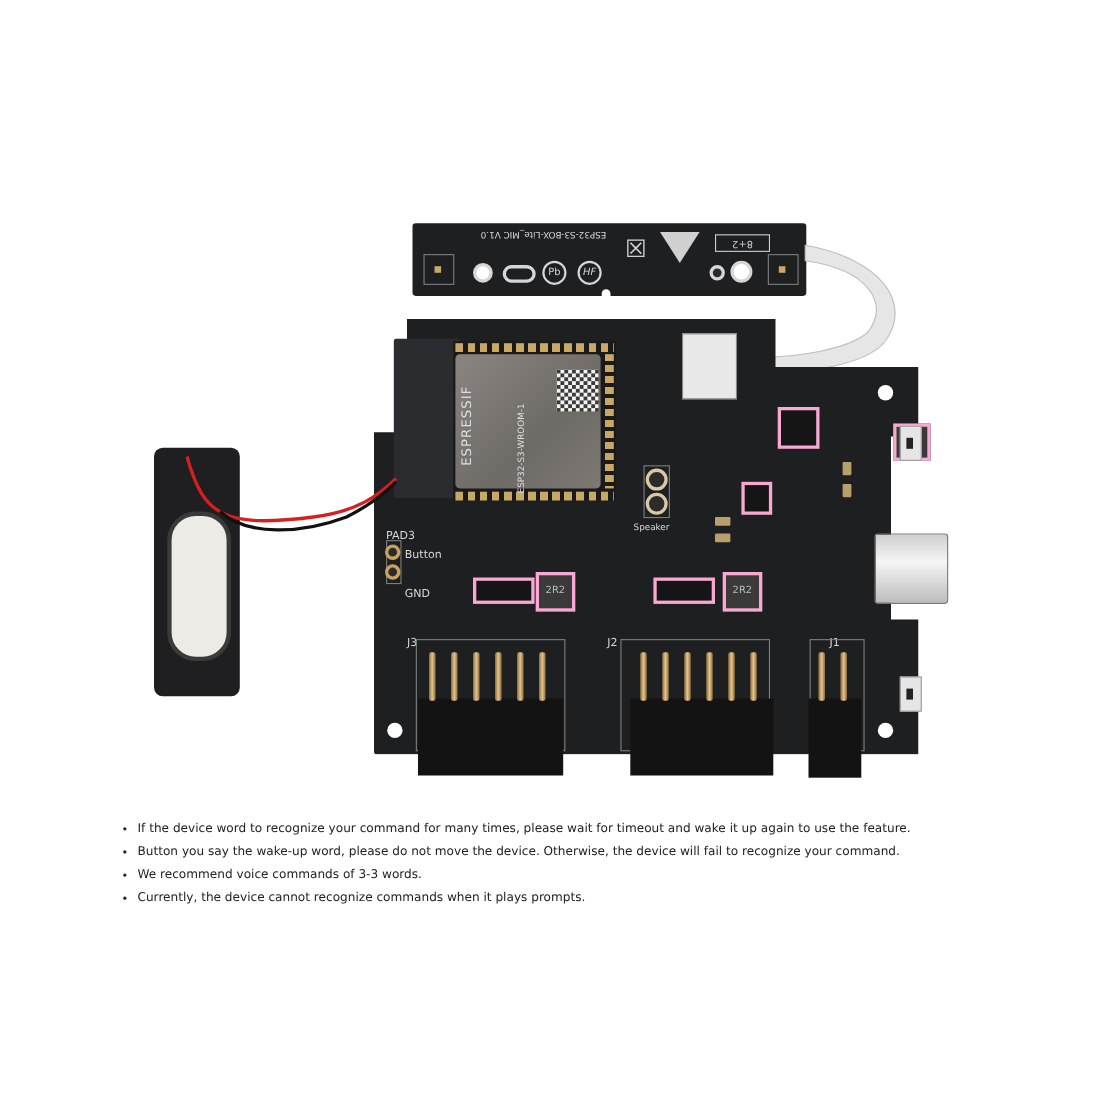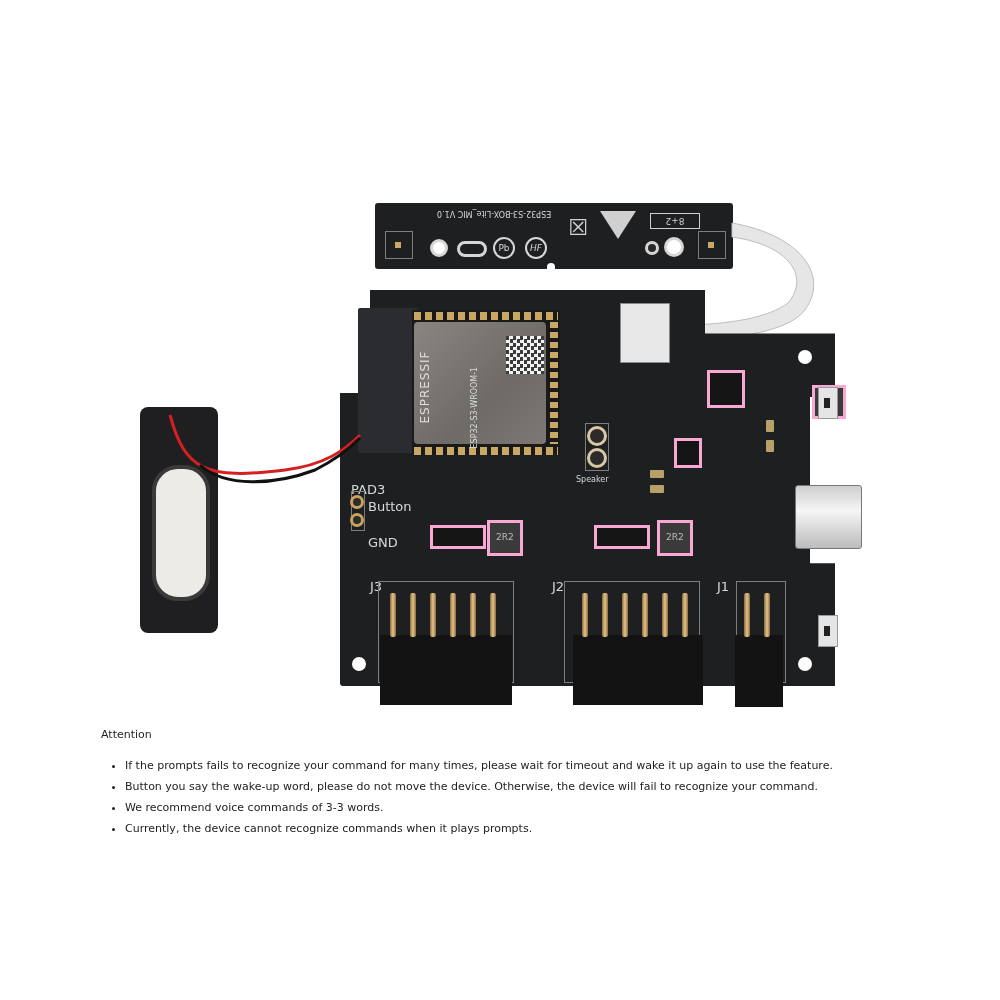--- a/index.html
+++ b/index.html
@@ -1,19 +1,19 @@
 <!DOCTYPE html>
 <html><head>
 <meta charset="utf-8">
 <style>
   html, body { margin:0; padding:0; background:#ffffff; }
   body { width:1000px; height:1000px; position:relative; overflow:hidden; font-family:"DejaVu Sans", sans-serif; }
   .abs { position:absolute; }
   .pcb { background:#1e1f21; border-radius:3px; }
-  .silk { color:#d8d8d8; font-family:"DejaVu Sans", sans-serif; font-size:13px; position:absolute; white-space:nowrap; }
+  .silk { color:#d8d8d8; font-family:"DejaVu Sans", sans-serif; font-size:10px; position:absolute; white-space:nowrap; }
   .pad { background:#c9a865; position:absolute; }
   .hole { background:#fff; border-radius:50%; position:absolute; }
   .ring { border:3px solid #d6d6d6; border-radius:50%; position:absolute; background:#2a2a2a; }
   .chip { background:#151515; position:absolute; border:3px solid #f9a8d4;margin-left:32px; }
   .smd { background:#b8a06a; position:absolute; border-radius:1px; }
   .outline { border:1px solid #7e7e7e; position:absolute; }
   .header-pin { position:absolute; width:6px; background:linear-gradient(90deg,#8c6a3a,#e3c48e,#8c6a3a); border-radius:2px; }
   .header-block { background:#131313; position:absolute; }
   .pin-ring { position:absolute; width:14px; height:14px; border-radius:50%; border:3px solid #c9a25f; background:#2b2b2b; }
 
@@ -115,21 +115,21 @@
   <div class="hole" style="left:668px;top:462px;width:14px;height:14px;"></div>
 
   <span class="silk" style="left:240px;top:384px;">J3</span>
   <div class="outline" style="left:248px;top:386px;width:134px;height:100px;"></div>
   <div class="header-block" style="left:250px;top:440px;width:132px;height:70px;"></div>
 
   <span class="silk" style="left:422px;top:384px;">J2</span>
   <div class="outline" style="left:434px;top:386px;width:134px;height:100px;"></div>
   <div class="header-block" style="left:443px;top:440px;width:130px;height:70px;"></div>
 
-  <span class="silk" style="left:587px;top:384px;">J1</span>
+  <span class="silk" style="left:624px;top:384px;">J1</span>
   <div class="outline" style="left:606px;top:386px;width:48px;height:100px;"></div>
   <div class="header-block" style="left:605px;top:440px;width:48px;height:72px;"></div>
 
   <div class="header-pin" style="left:260px;top:398px;height:44px;"></div>
   <div class="header-pin" style="left:280px;top:398px;height:44px;"></div>
   <div class="header-pin" style="left:300px;top:398px;height:44px;"></div>
   <div class="header-pin" style="left:320px;top:398px;height:44px;"></div>
   <div class="header-pin" style="left:340px;top:398px;height:44px;"></div>
   <div class="header-pin" style="left:360px;top:398px;height:44px;"></div>
 
@@ -146,20 +146,19 @@
   <div class="abs" style="left:10px;top:212px;width:78px;height:226px;background:#1f1f21;border-radius:8px;">
     <div class="abs" style="left:12px;top:58px;width:50px;height:128px;background:#ecebe6;border-radius:26px;border:4px solid #3a3a3a;"></div>
   </div>
   <svg class="abs" style="left:35px;top:215px;" width="200" height="100" viewBox="0 0 200 100">
     <path d="M5 5 C 20 60, 40 70, 120 60 C 160 55, 180 40, 195 25" stroke="#d42020" stroke-width="3" fill="none"></path>
     <path d="M35 55 C 60 78, 110 75, 150 60 C 170 50, 185 38, 195 28" stroke="#111111" stroke-width="3" fill="none"></path>
   </svg>
 </div>
 
 <div class="doc">
-  <h4>Attention</h4>
   <ul>
-    <li>If the prompts fails to recognize your command for many times, please wait for timeout and wake it up again to use the feature.</li>
+    <li>If the device word to recognize your command for many times, please wait for timeout and wake it up again to use the feature.</li>
     <li>Button you say the wake-up word, please do not move the device. Otherwise, the device will fail to recognize your command.</li>
     <li>We recommend voice commands of 3-3 words.</li>
     <li>Currently, the device cannot recognize commands when it plays prompts.</li>
   </ul>
 </div>
 
 </body></html>

